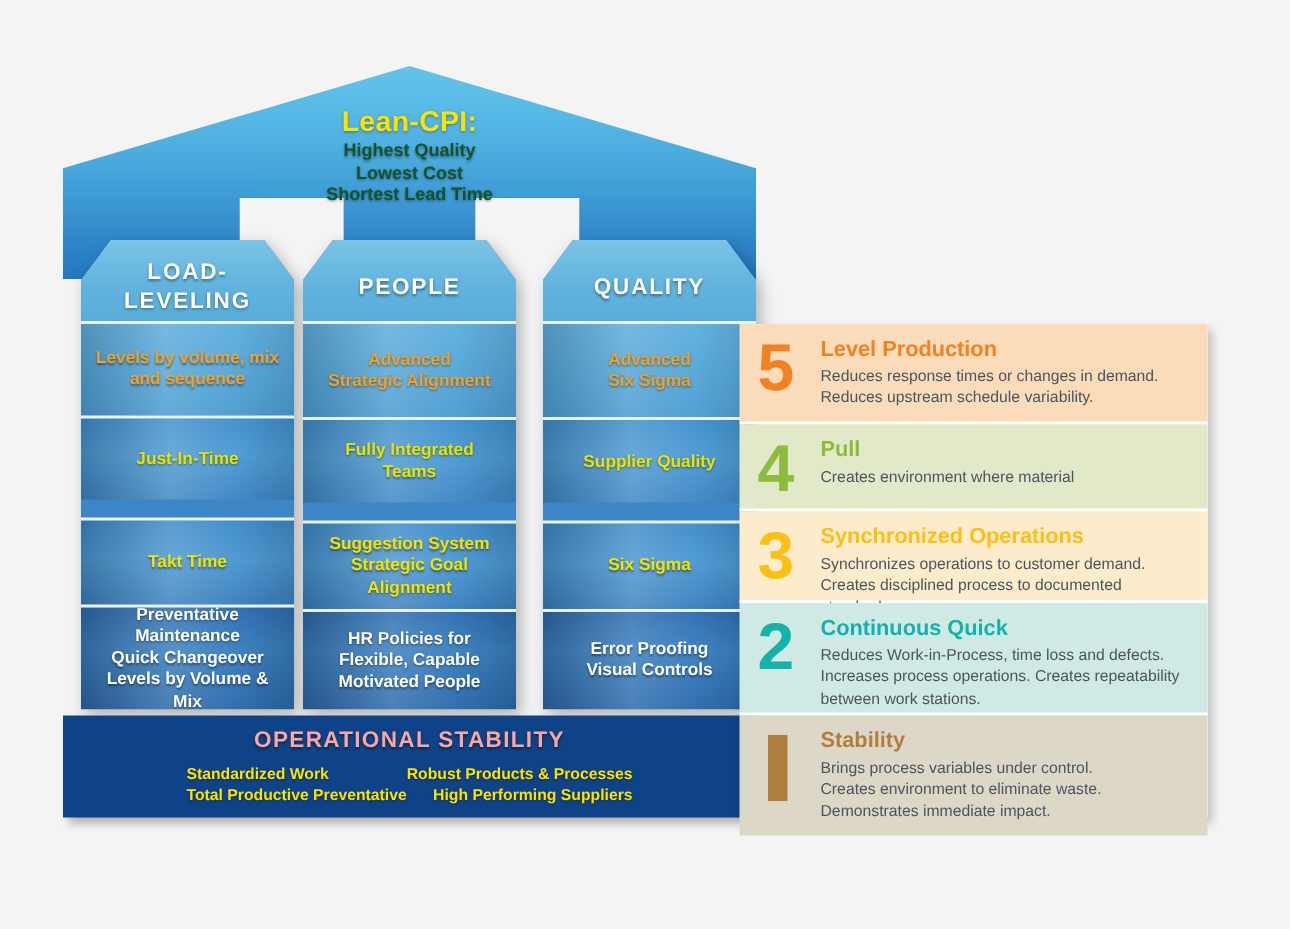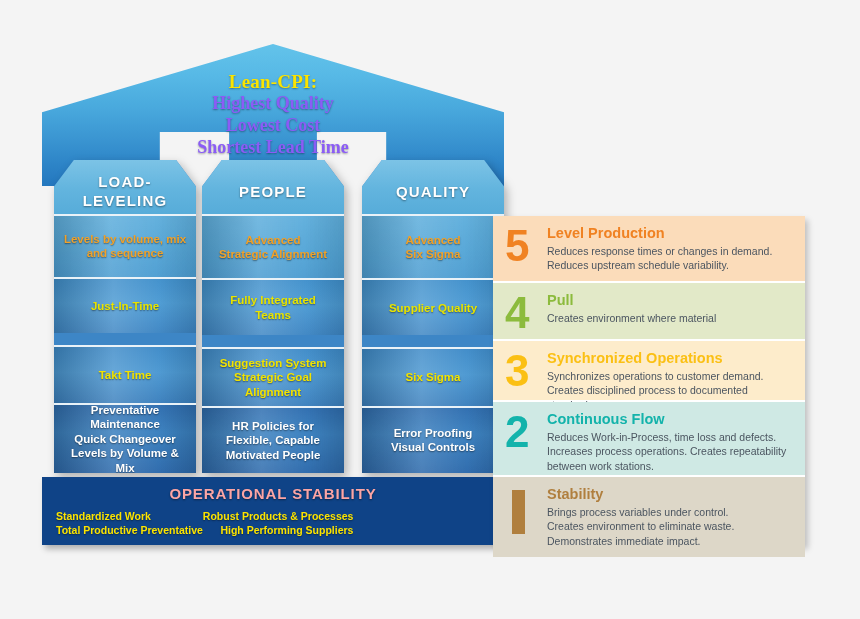--- a/index.html
+++ b/index.html
@@ -22,21 +22,20 @@
     height: 619px;
   }
 
   
   .roof-wrap {
     position: absolute;
     left: 42px;
     top: 44px;
     width: 462px;
     height: 142px;
-    font-family: Liberation Serif, serif;
   }
   .roof-shape {
     position: absolute;
     inset: 0;
     clip-path: polygon(50% 0%, 100% 48%, 100% 100%, 74.5% 100%, 74.5% 62%,
                        59.5% 62%, 59.5% 100%, 40.5% 100%, 40.5% 62%,
                        25.5% 62%, 25.5% 100%, 0% 100%, 0% 48%);
     background: linear-gradient(to bottom,
         #63c3ea 0%,
         #57b9e6 22%,
@@ -58,22 +57,22 @@
   }
   .roof-title {
     display: block;
     color: #fbe400;
     font-size: 19px;
     font-weight: bold;
     letter-spacing: 0.2px;
   }
   .roof-line {
     display: block;
-    color: #8b5cf6;
-    font-size: 18px;
+    color: #14532d;
+    font-size: 12px;
     font-weight: bold;
   }
 
   
   .pillars {
     position: absolute;
     left: 42px;
     top: 160px;
     width: 462px;
     height: 313px;
@@ -182,21 +181,21 @@
     letter-spacing: 0.9px;
     text-shadow: 0 1px 2px rgba(0,0,0,0.45);
   }
   .foundation-cols {
     position: absolute;
     left: 14px;
     right: 14px;
     top: 32px;
     display: flex;
     align-items: flex-start;
-    justify-content: flex-start;
+    justify-content: center;
   }
   .fcol {
     color: #fbe400;
     font-size: 10.5px;
     font-weight: bold;
     line-height: 1.38;
     text-shadow: 0 1px 1.5px rgba(0,0,0,0.4);
   }
   .fcol.left { text-align: left; }
   .fcol.mid  { text-align: center; padding-top: 12px; }
@@ -417,21 +416,21 @@
           <div>Synchronizes operations to customer demand.</div>
           <div>Creates disciplined process to documented standards.</div>
           <div>Redistributes and rebalances processes and work.</div>
         </div>
       </div>
     </div>
 
     <div class="level l2">
       <div class="lvl-num">2</div>
       <div class="lvl-body">
-        <div class="lvl-title">Continuous Flow</div>
+        <div class="lvl-title">Continuous Quick</div>
         <div class="lvl-desc">
           <div>Reduces Work-in-Process, time loss and defects.</div>
           <div>Increases process operations.  Creates repeatability</div>
           <div>between work stations.</div>
         </div>
       </div>
     </div>
 
     <div class="level l1">
       <div class="lvl-num">

